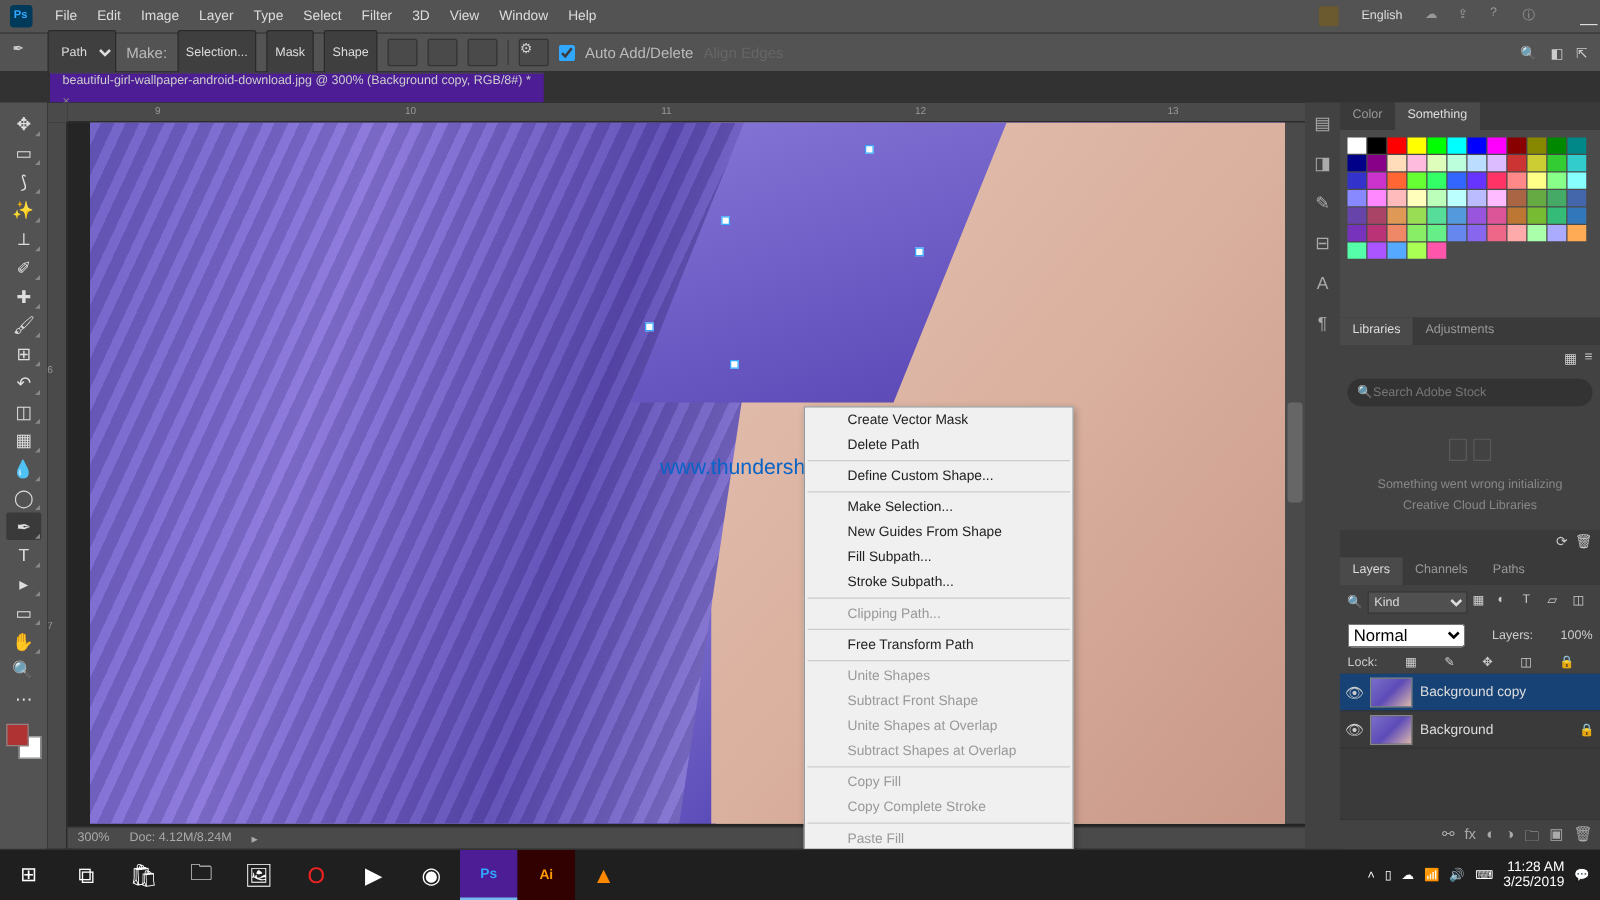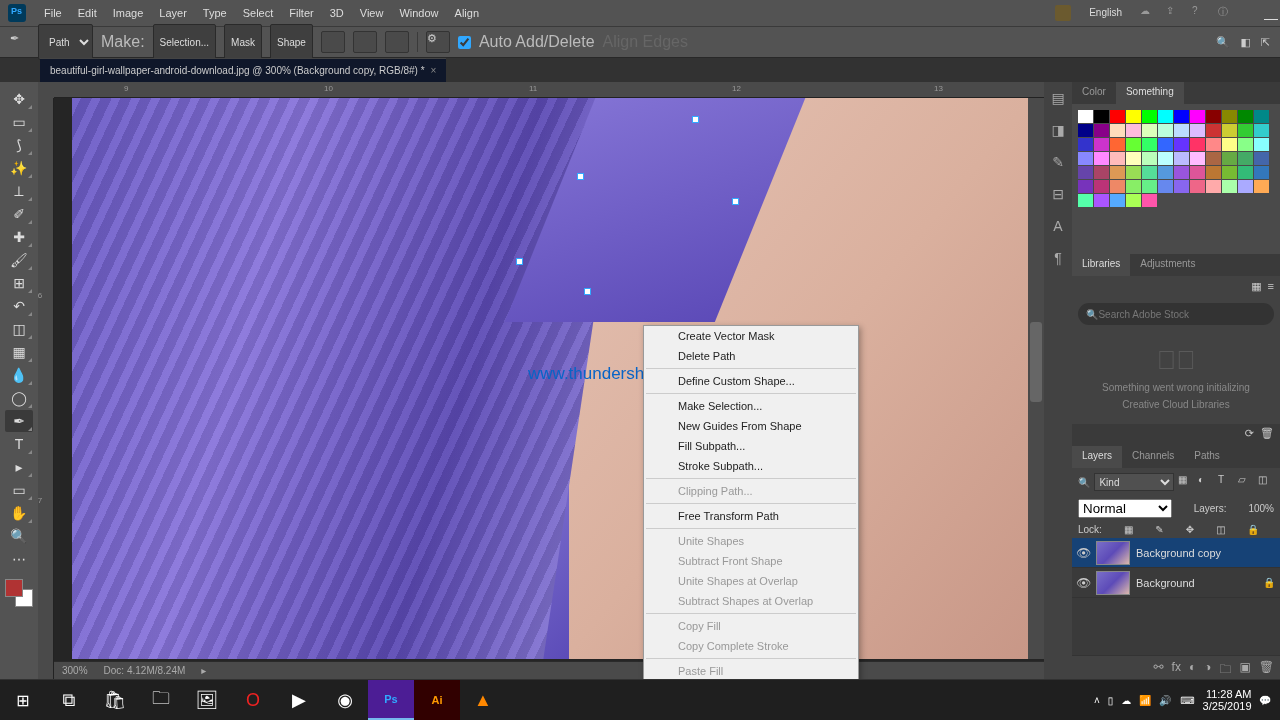--- a/index.html
+++ b/index.html
@@ -11,29 +11,29 @@
 .menubar .logo::after { content: "Ps"; color: #31a8ff; font-size: 9px; position: absolute; top: 2px; left: 3px; font-weight: 700; }
 .menubar span { padding: 0 8px; line-height: 26px; cursor: pointer; color: #ddd; }
 .menubar .right-tools { margin-left: auto; display: flex; align-items: center; gap: 10px; font-size: 10px; color: #999; }
 .menubar .right-tools div { width: 16px; height: 16px; border-radius: 2px; }
 .win-controls { display: flex; gap: 12px; margin-left: 12px; color: #ccc; font-size: 14px; }
 
 
 .optionsbar { height: 32px; background: #535353; display: flex; align-items: center; padding: 0 10px; gap: 8px; border-top: 1px solid #3a3a3a; border-bottom: 1px solid #282828; }
 .optionsbar .tool-ic { width: 20px; height: 20px; }
 .optionsbar select, .optionsbar .btn { background: #3f3f3f; border: 1px solid #2a2a2a; color: #ddd; font-size: 10px; height: 36px; padding: 0 6px; border-radius: 2px; }
-.optionsbar .lbl { color: #bbb; font-size: 16px; }
+.optionsbar .lbl { color: #bbb; font-size: 12px; }
 .optionsbar .divider { width: 1px; height: 20px; background: #3a3a3a; }
 .optionsbar .ic { width: 24px; height: 22px; background: #4a4a4a; border: 1px solid #333; border-radius: 2px; }
 .optionsbar input[type="checkbox"] { accent-color: #31a8ff; }
 .optionsbar .right { margin-left: auto; display: flex; gap: 10px; }
 
 
 .tabbar { height: 24px; background: #323232; display: flex; align-items: center; padding-left: 40px; }
-.tabbar .tab { height: 100%; background: #0f172a; display: flex; align-items: center; padding: 0 10px; color: #ccc; font-size: 10px; border-top: 1px solid #444; gap: 6px; }
+.tabbar .tab { height: 100%; background: #4c1d95; display: flex; padding: 0 10px; color: #ccc; font-size: 10px; border-top: 1px solid #444; gap: 6px; flex-direction: column; }
 .tabbar .tab .close { color: #888; }
 
 
 .main { display: flex; height: 597px; }
 .leftbar { width: 38px; background: #535353; display: flex; flex-direction: column; align-items: center; padding-top: 6px; gap: 1px; }
 .leftbar .tool { width: 28px; height: 22px; display: flex; align-items: center; justify-content: center; color: #ddd; font-size: 14px; border-radius: 2px; position: relative; }
 .leftbar .tool.active { background: #3a3a3a; }
 .tool .tri { position: absolute; right: 1px; bottom: 1px; width: 0; height: 0; border-left: 4px solid transparent; border-bottom: 4px solid #888; }
 .leftbar .colorswap { margin-top: 8px; position: relative; width: 28px; height: 28px; }
 .leftbar .colorswap .fg { position: absolute; top: 0; left: 0; width: 18px; height: 18px; background: #b03333; border: 1px solid #888; }
@@ -116,21 +116,21 @@
   <span>File</span>
   <span>Edit</span>
   <span>Image</span>
   <span>Layer</span>
   <span>Type</span>
   <span>Select</span>
   <span>Filter</span>
   <span>3D</span>
   <span>View</span>
   <span>Window</span>
-  <span>Align</span>
+  <span>Help</span>
   <div class="right-tools">
     <div style="background:#6b5a2f;"></div>
     <span>English</span>
     <div>☁</div>
     <div>⇪</div>
     <div>?</div>
     <div>ⓘ</div>
     <div class="win-controls">
       <span>—</span>
 

